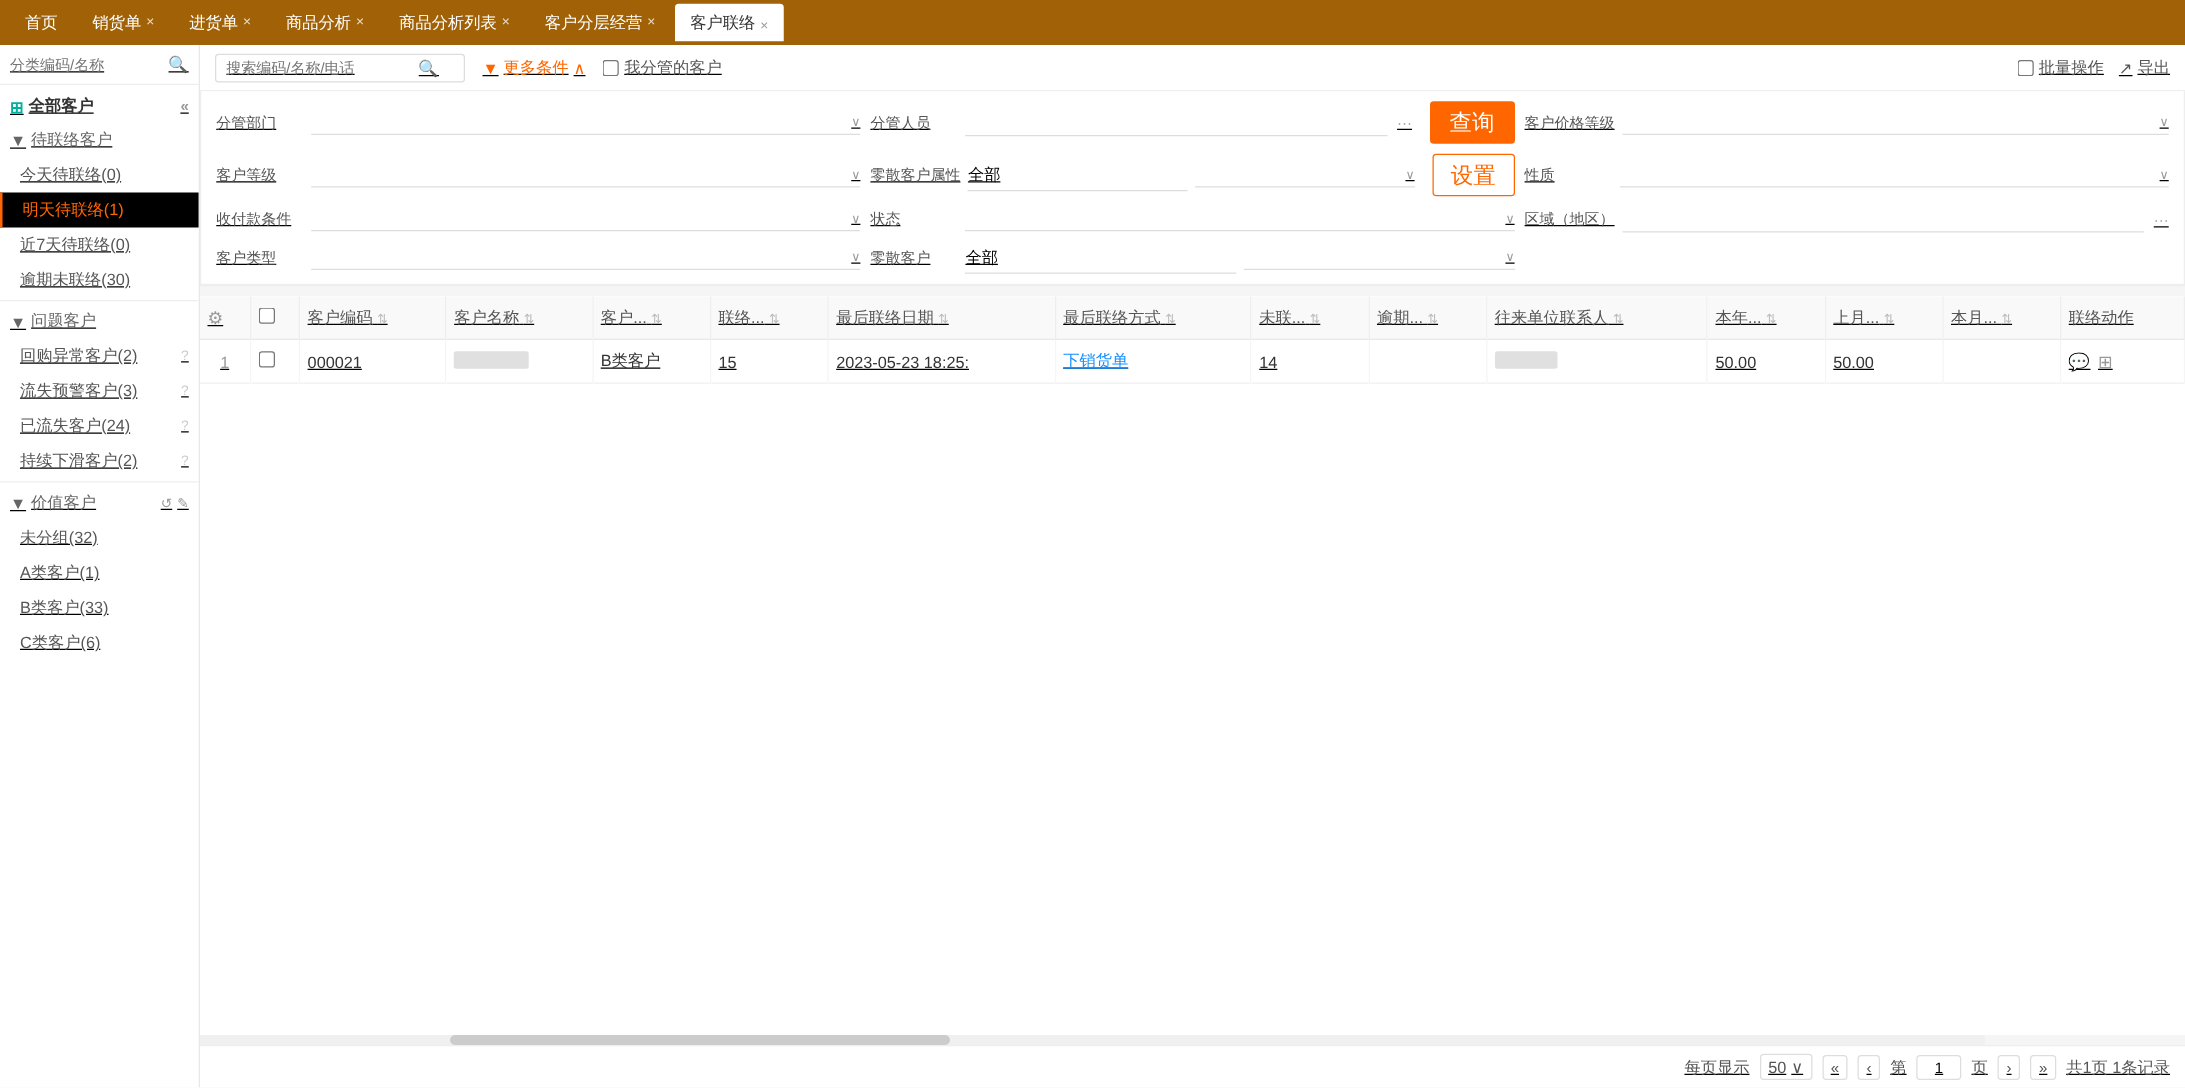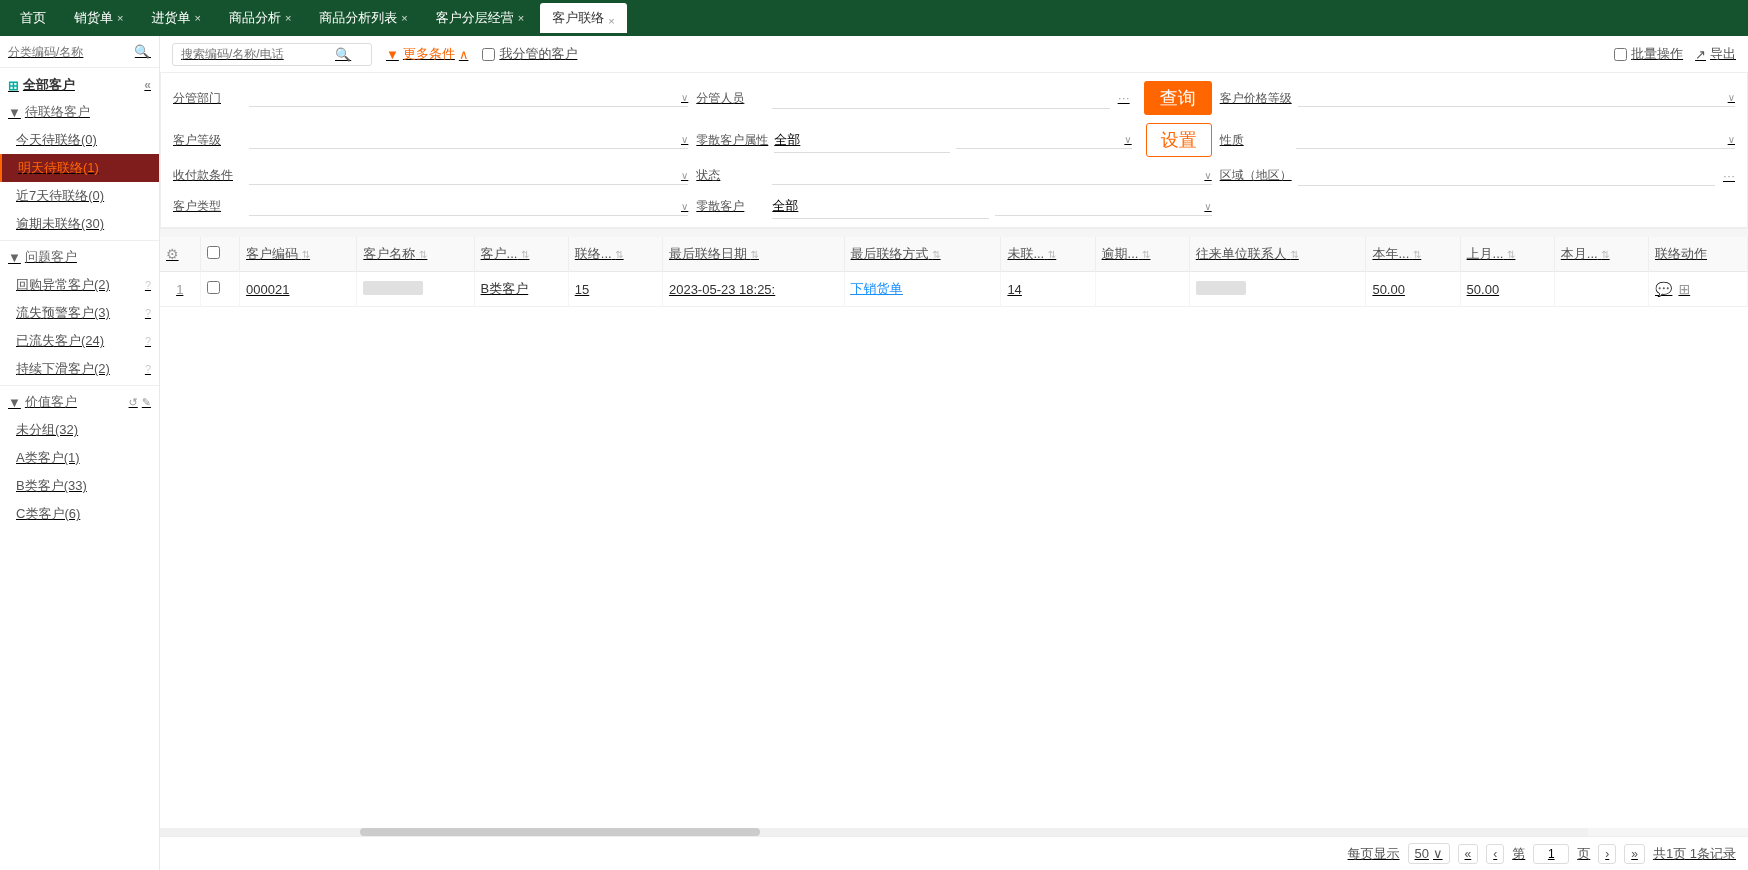--- a/index.html
+++ b/index.html
@@ -1,20 +1,20 @@
 <!DOCTYPE html>
 <html><head>
   <meta charset="utf-8">
   <style>
     * { box-sizing: border-box; margin: 0; padding: 0; font-family: 'Microsoft YaHei', Arial, sans-serif; font-size: 13px; }
     body { background: #f5f5f5; overflow: hidden; }
     
     
     .top-nav {
-      background: #14532d;
+      background: #a16207;
       height: 36px;
       display: flex;
       align-items: center;
       padding: 16px 8px;
       gap: 4px;
     }
     .nav-item {
       color: #fff;
       padding: 6px 12px;
       cursor: pointer;
@@ -80,21 +80,21 @@
     }
     .sidebar-item {
       padding: 5px 8px 5px 16px;
       color: #555;
       font-size: 12px;
       cursor: pointer;
       display: flex;
       align-items: center;
       justify-content: space-between;
     }
-    .sidebar-item.active { background: #7f1d1d; color: #ff6600; border-left: 2px solid #ff6600; }
+    .sidebar-item.active { background: #000000; color: #ff6600; border-left: 2px solid #ff6600; }
     .sidebar-item .help-icon { color: #ccc; font-size: 11px; }
     
     
     .content-area {
       flex: 1;
       display: flex;
       flex-direction: column;
       overflow: hidden;
     }
     

